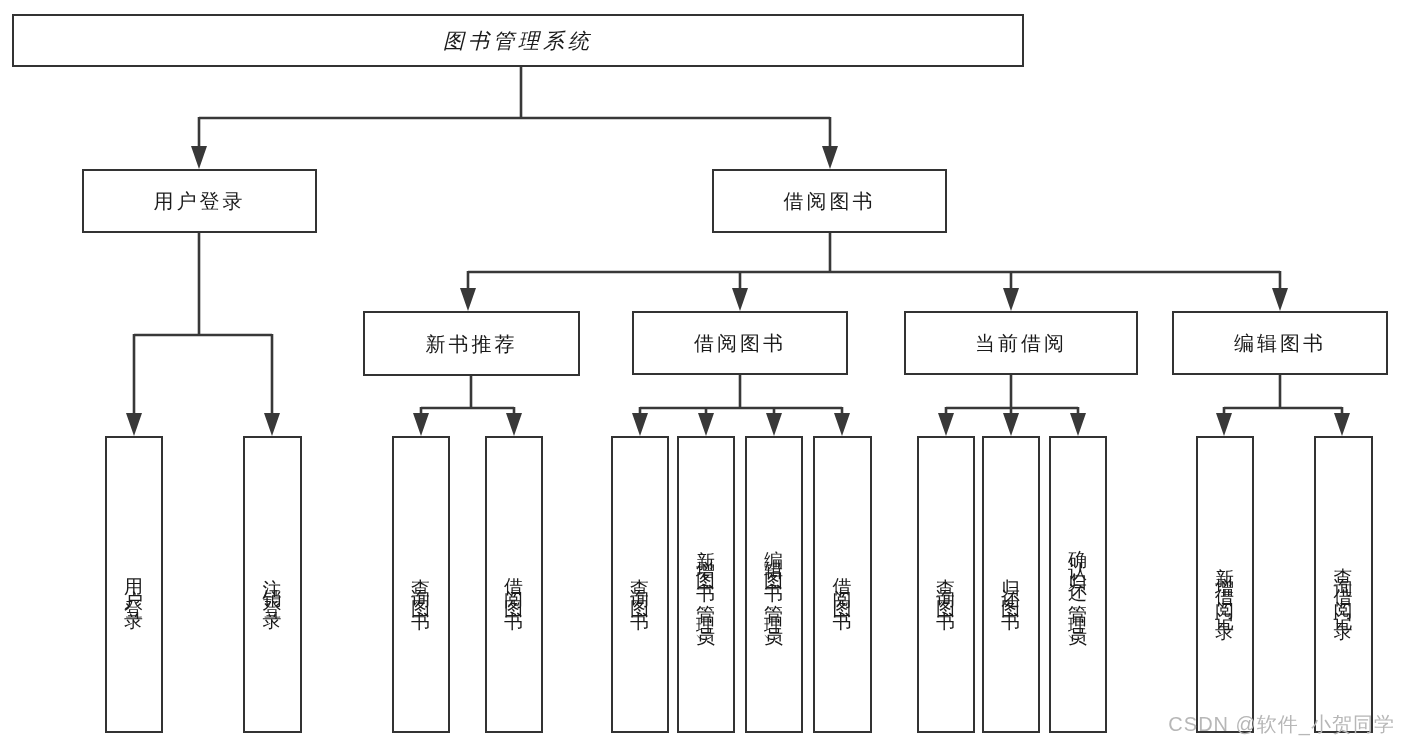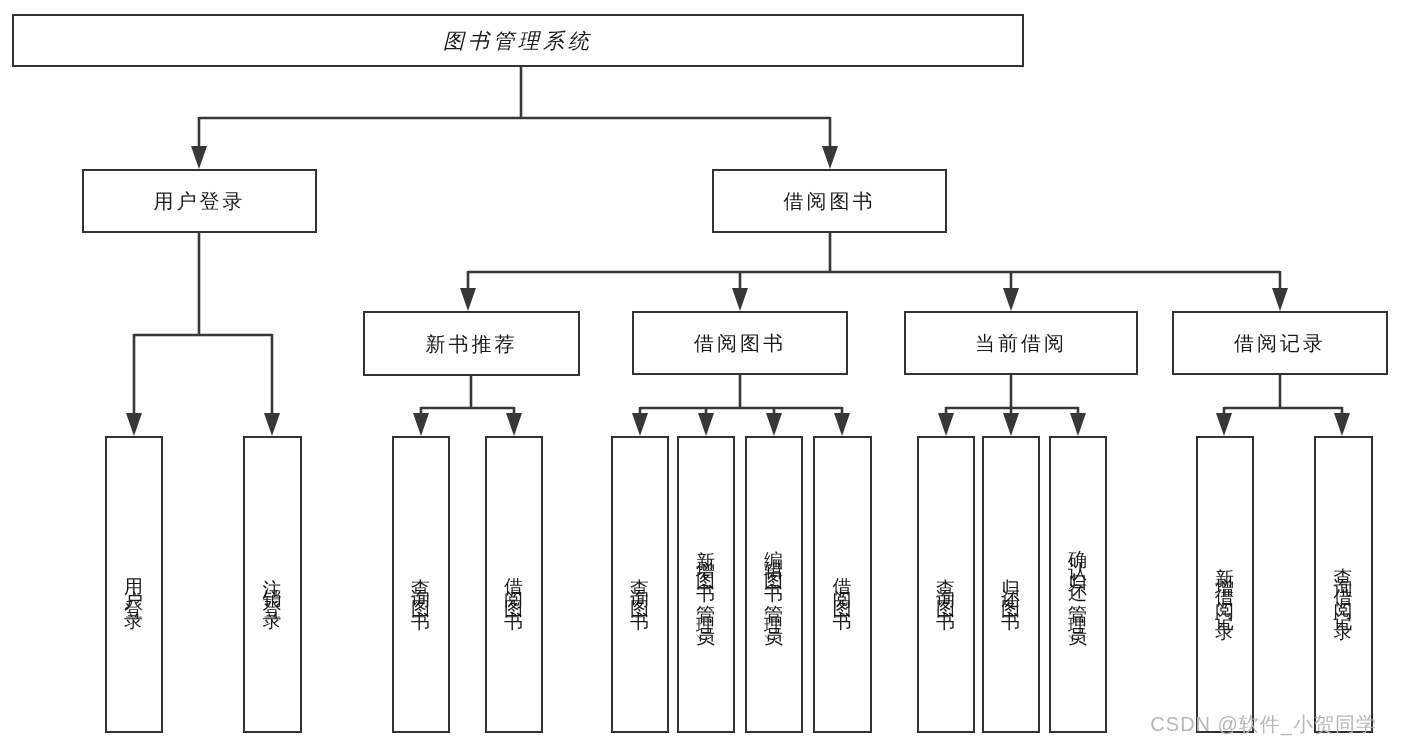--- a/index.html
+++ b/index.html
@@ -14,21 +14,21 @@
     display:flex;align-items:center;justify-content:center;
     text-align:center;line-height:1;
   }
   .h{font-size:20px;letter-spacing:3px;}
   .title{font-size:21px;letter-spacing:4px;font-style:italic;}
   .v{
     writing-mode:vertical-rl;text-orientation:mixed;
     font-size:19px;letter-spacing:11px;
   }
   .watermark{
-    position:absolute;top:711px;right:28px;
+    position:absolute;top:711px;right:10px;
     font-size:20px;color:#b7b7b7;letter-spacing:1px;white-space:nowrap;
   }
 </style>
 </head>
 <body>
 
 <div class="stage">
 
   <svg class="connectors" width="1405" height="747" viewBox="0 0 1405 747" aria-hidden="true">
     <g stroke="#383838" stroke-width="2.6" fill="none">
@@ -95,21 +95,21 @@
   </svg>
 
   <div class="box h title" style="left:12px;top:14px;width:1012px;height:53px">图书管理系统</div>
 
   <div class="box h" style="left:82px;top:169px;width:235px;height:64px">用户登录</div>
   <div class="box h" style="left:712px;top:169px;width:235px;height:64px">借阅图书</div>
 
   <div class="box h" style="left:363px;top:311px;width:217px;height:65px">新书推荐</div>
   <div class="box h" style="left:632px;top:311px;width:216px;height:64px">借阅图书</div>
   <div class="box h" style="left:904px;top:311px;width:234px;height:64px">当前借阅</div>
-  <div class="box h" style="left:1172px;top:311px;width:216px;height:64px">借阅记录</div>
+  <div class="box h" style="left:1172px;top:311px;width:216px;height:64px">编辑图书</div>
 
   <div class="box v" style="left:105px;top:436px;width:58px;height:297px">用户登录</div>
   <div class="box v" style="left:243px;top:436px;width:59px;height:297px">注销登录</div>
 
   <div class="box v" style="left:392px;top:436px;width:58px;height:297px">查询图书</div>
   <div class="box v" style="left:485px;top:436px;width:58px;height:297px">借阅图书</div>
 
   <div class="box v" style="left:611px;top:436px;width:58px;height:297px">查询图书</div>
   <div class="box v" style="left:677px;top:436px;width:58px;height:297px">新增图书（管理员）</div>
   <div class="box v" style="left:745px;top:436px;width:58px;height:297px">编辑图书（管理员）</div>

